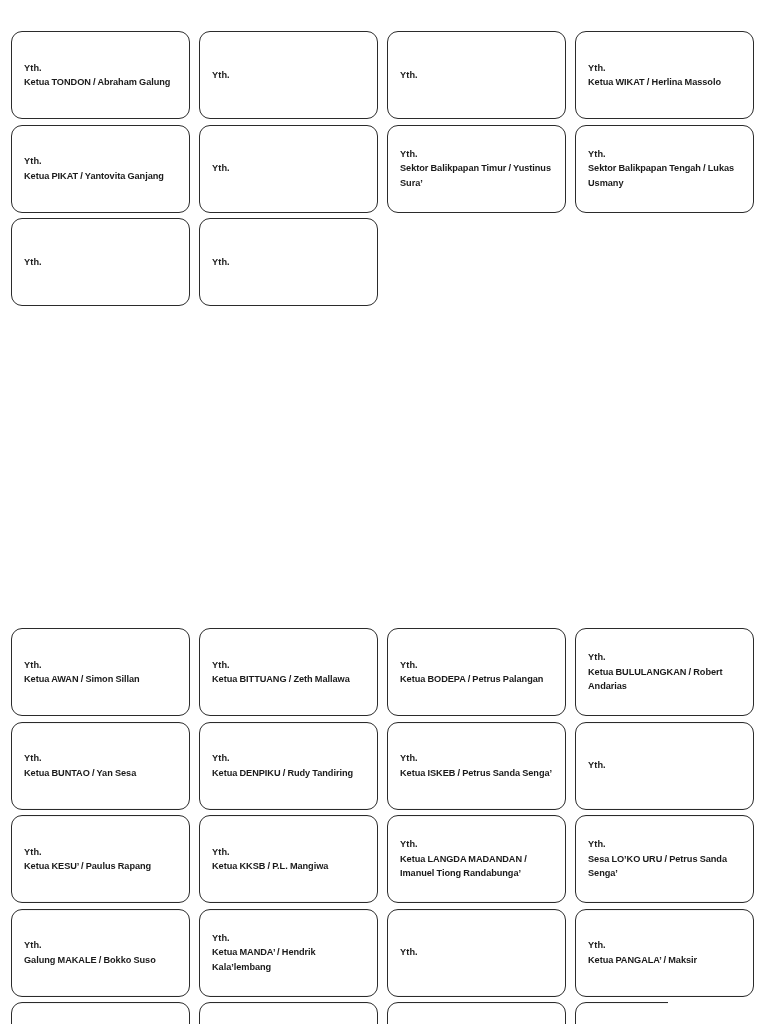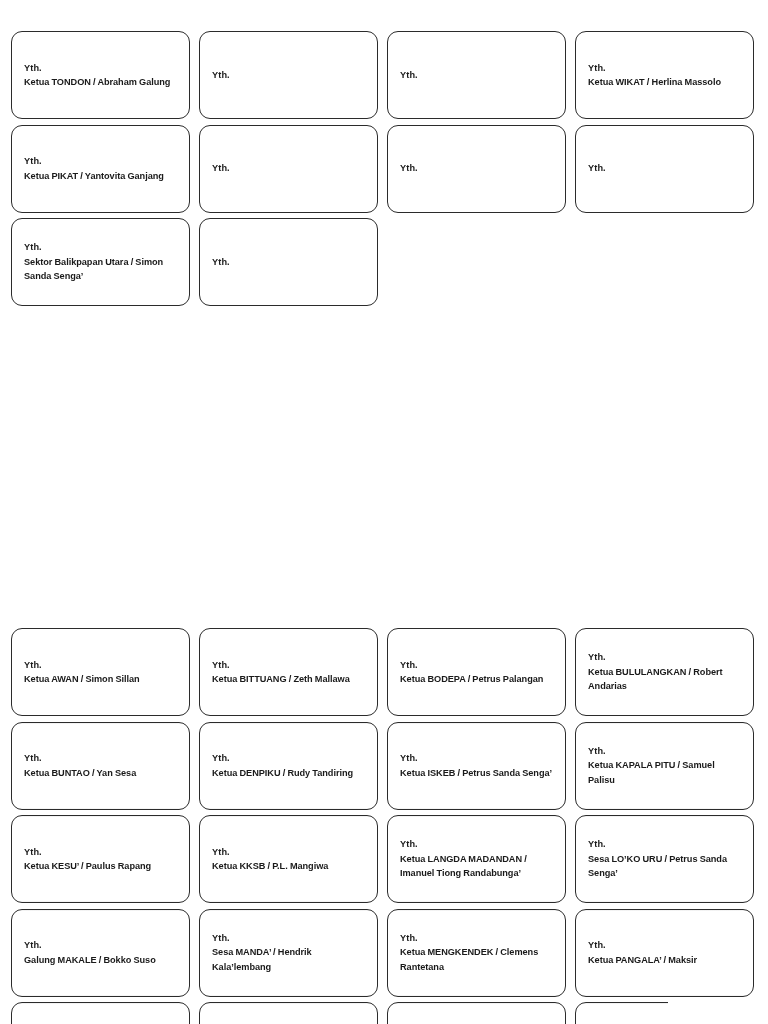--- a/index.html
+++ b/index.html
@@ -133,29 +133,30 @@
       <div class="label-row" style="height: 93.5px;">
         <div class="label-card col-0">
           <div class="label-salutation">Yth.</div>
           <div class="label-recipient">Ketua PIKAT / Yantovita Ganjang</div>
         </div>
         <div class="label-card col-1">
           <div class="label-salutation">Yth.</div>
         </div>
         <div class="label-card col-2">
           <div class="label-salutation">Yth.</div>
+          <div class="label-recipient">Sektor Balikpapan Timur / Yustinus Sura’</div>
         </div>
         <div class="label-card col-3">
           <div class="label-salutation">Yth.</div>
-        </div>
-      </div>
-      <div class="label-row" style="height: 93.5px;">
-        <div class="label-card col-0">
-          <div class="label-salutation">Yth.</div>
-          <div class="label-recipient">Sektor Balikpapan Utara / Simon Sanda Senga’</div>
+          <div class="label-recipient">Sektor Balikpapan Tengah / Lukas Usmany</div>
+        </div>
+      </div>
+      <div class="label-row" style="height: 93.5px;">
+        <div class="label-card col-0">
+          <div class="label-salutation">Yth.</div>
         </div>
         <div class="label-card col-1">
           <div class="label-salutation">Yth.</div>
         </div>
       </div>
     </div>
     <div class="label-group" style="top: 628px;">
       <div class="label-row" style="height: 93.5px;">
         <div class="label-card col-0">
           <div class="label-salutation">Yth.</div>
@@ -182,21 +183,20 @@
         <div class="label-card col-1 shadowed shadowed-bottom">
           <div class="label-salutation">Yth.</div>
           <div class="label-recipient">Ketua DENPIKU / Rudy Tandiring</div>
         </div>
         <div class="label-card col-2 shadowed shadowed-bottom">
           <div class="label-salutation">Yth.</div>
           <div class="label-recipient">Ketua ISKEB / Petrus Sanda Senga’</div>
         </div>
         <div class="label-card col-3 shadowed shadowed-bottom">
           <div class="label-salutation">Yth.</div>
-          <div class="label-recipient">Ketua KAPALA PITU / Samuel Palisu</div>
         </div>
       </div>
       <div class="label-row" style="height: 93.5px;">
         <div class="label-card col-0 shadowed shadowed-bottom">
           <div class="label-salutation">Yth.</div>
           <div class="label-recipient">Ketua KESU’ / Paulus Rapang</div>
         </div>
         <div class="label-card col-1 shadowed shadowed-bottom">
           <div class="label-salutation">Yth.</div>
           <div class="label-recipient">Ketua KKSB / P.L. Mangiwa</div>
@@ -210,25 +210,24 @@
           <div class="label-recipient">Sesa LO’KO URU / Petrus Sanda Senga’</div>
         </div>
       </div>
       <div class="label-row" style="height: 93.5px;">
         <div class="label-card col-0 shadowed shadowed-bottom">
           <div class="label-salutation">Yth.</div>
           <div class="label-recipient">Galung MAKALE / Bokko Suso</div>
         </div>
         <div class="label-card col-1 shadowed shadowed-bottom">
           <div class="label-salutation">Yth.</div>
-          <div class="label-recipient">Sesa MANDA’ / Hendrik Kala’lembang</div>
+          <div class="label-recipient">Ketua MANDA’ / Hendrik Kala’lembang</div>
         </div>
         <div class="label-card col-2 shadowed shadowed-bottom">
           <div class="label-salutation">Yth.</div>
-          <div class="label-recipient">Ketua MENGKENDEK / Clemens Rantetana</div>
         </div>
         <div class="label-card col-3 shadowed shadowed-bottom">
           <div class="label-salutation">Yth.</div>
           <div class="label-recipient">Ketua PANGALA’ / Maksir</div>
         </div>
       </div>
       <div class="label-row clipped" style="height: 24px;">
         <div class="label-card col-0 shadowed">
           <div class="label-salutation"></div>
           <div class="label-recipient"></div>

